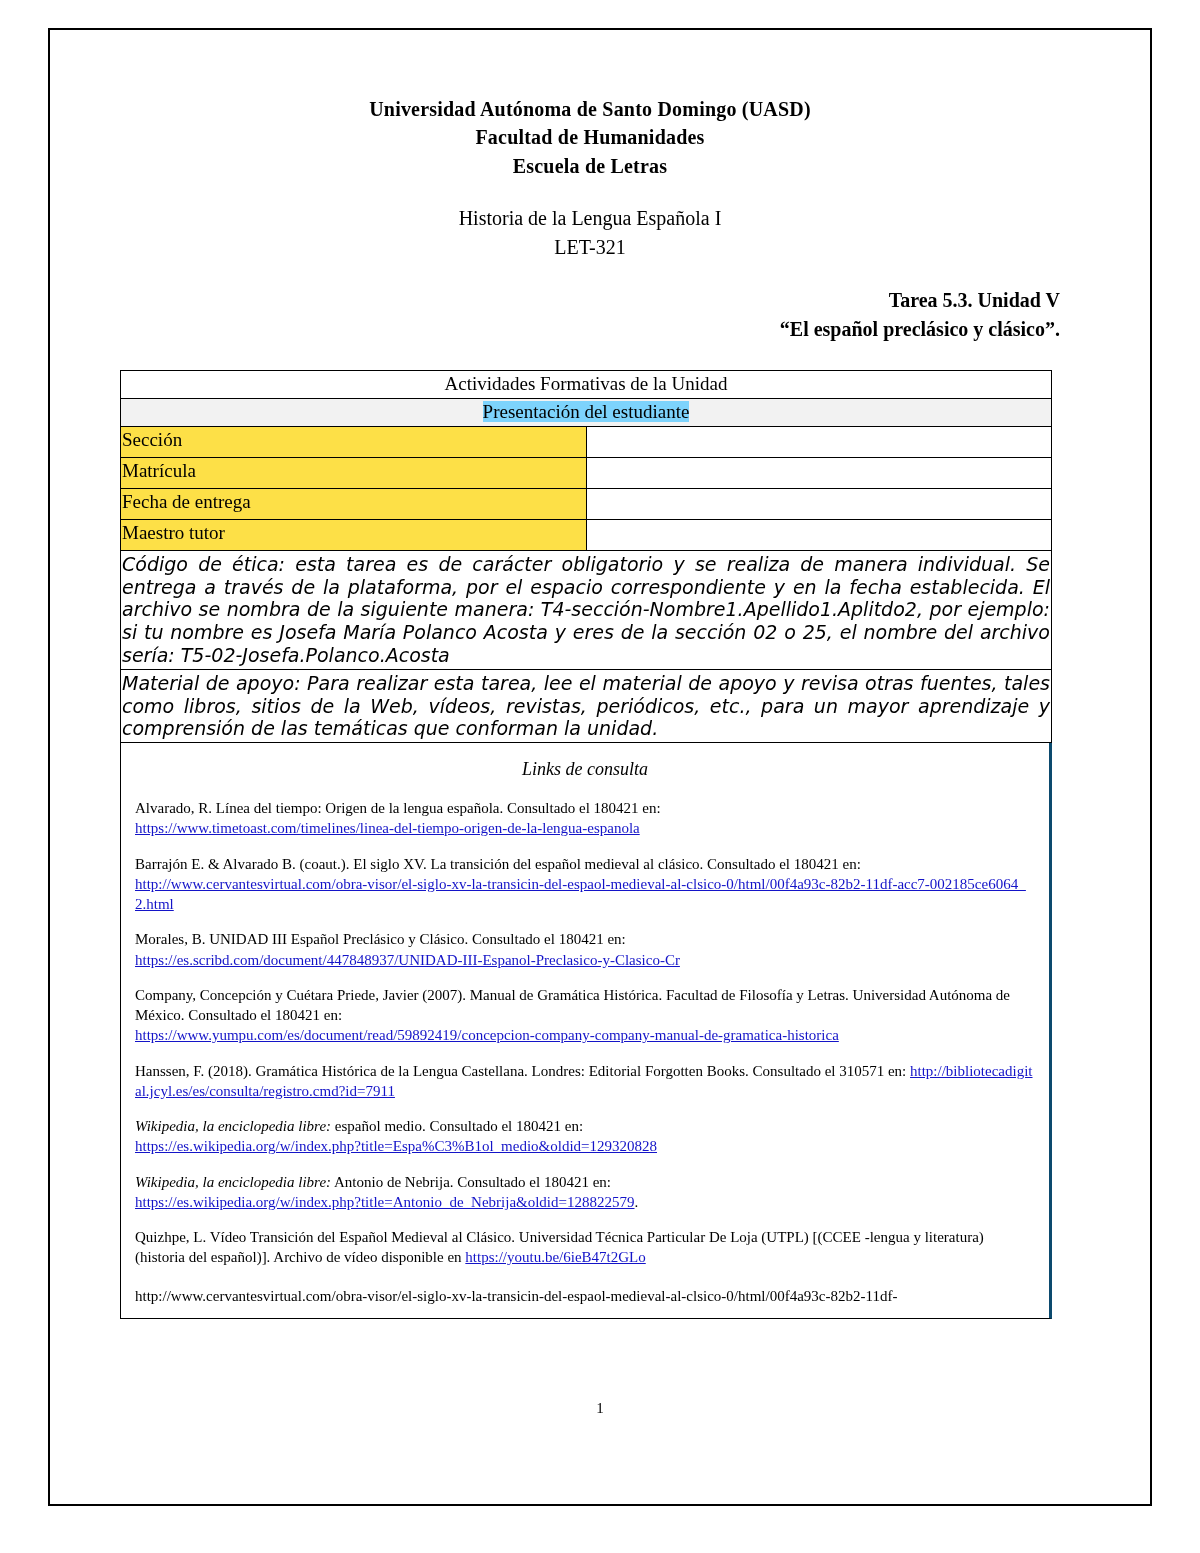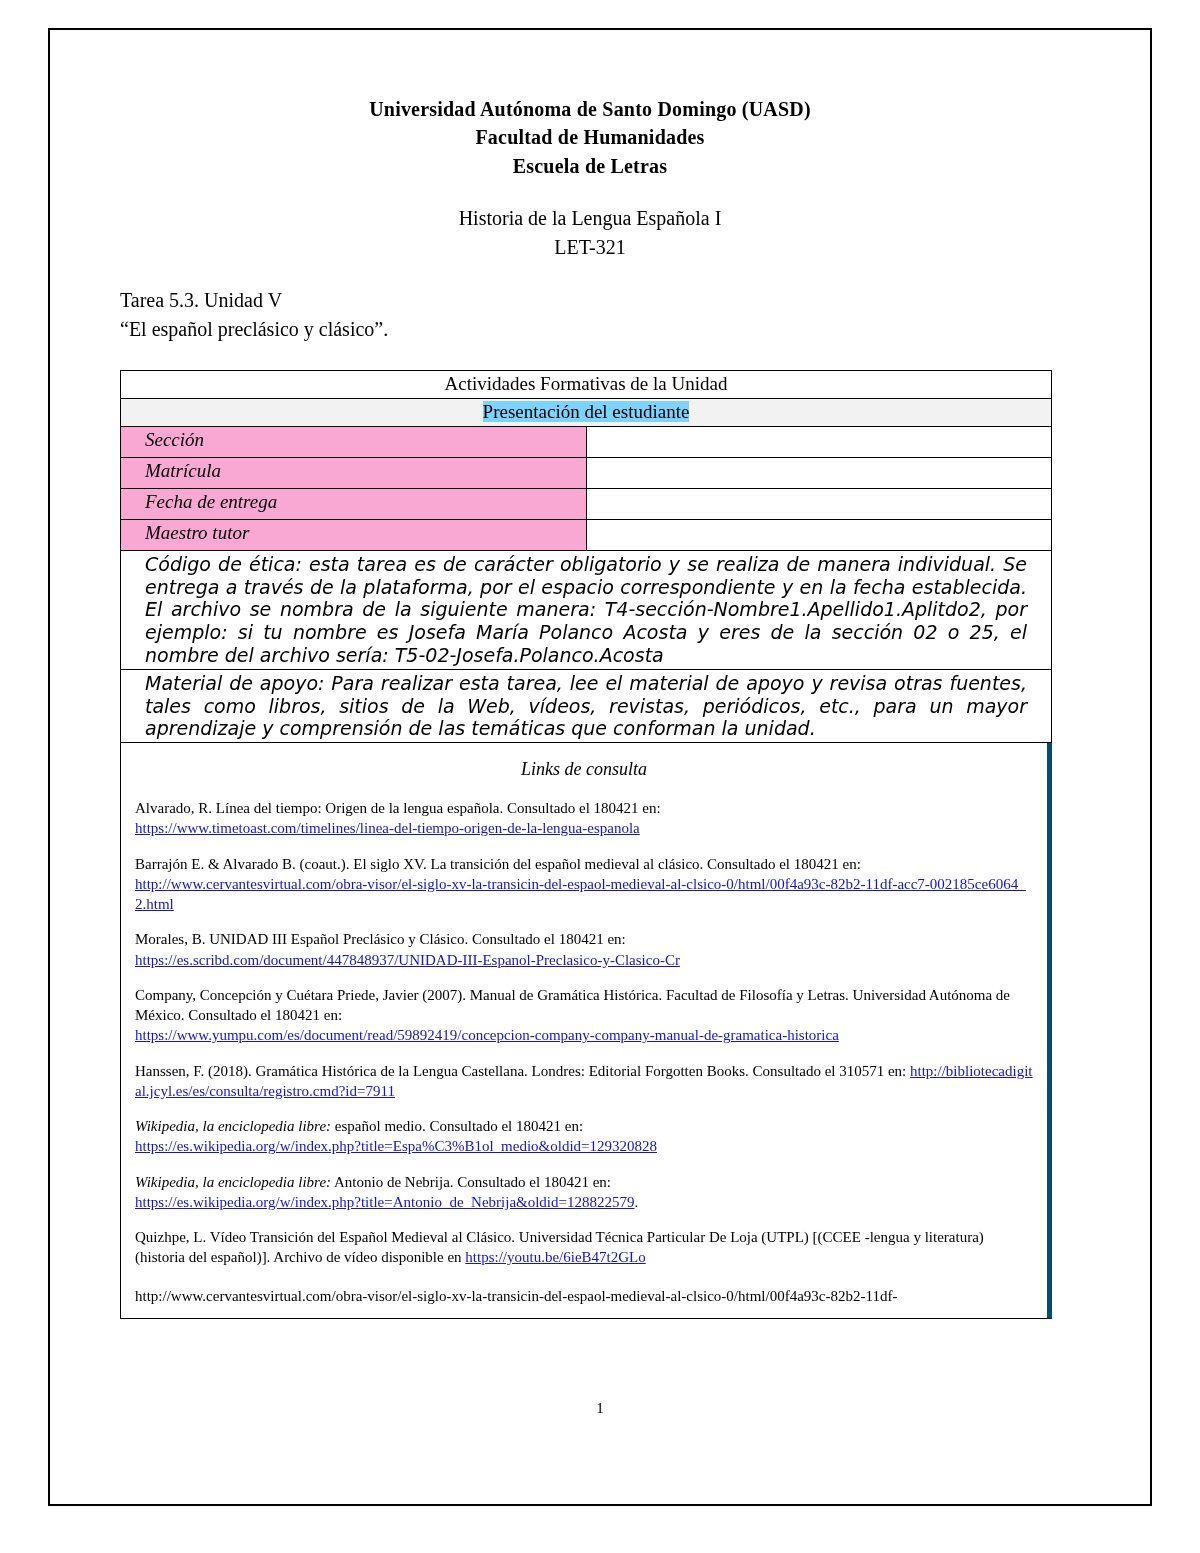--- a/index.html
+++ b/index.html
@@ -43,78 +43,78 @@
     line-height: 1.42;
     letter-spacing: .2px;
   }
   .subheading {
     text-align: center;
     font-size: 20px;
     line-height: 1.45;
     margin-top: 24px;
   }
   .taskline {
-    text-align: left;
+    text-align: right;
     font-size: 20px;
     line-height: 1.45;
     margin-top: 24px;
+    font-weight: bold;
   }
 
   
   table.form {
     border-collapse: collapse;
     width: 932px;
     margin-top: 26px;
     table-layout: fixed;
   }
   table.form td {
     border: 1px solid #000;
-    padding: 2px 24px;
+    padding: 2px 1px;
     font-size: 19px;
     vertical-align: top;
     line-height: 1.2;
   }
   td.title-cell {
     text-align: center;
     font-size: 20px;
     padding: 3px 6px;
   }
   td.present-cell {
     text-align: center;
     background: #f2f2f2;
     font-size: 20px;
     padding: 3px 6px;
   }
   .highlight {
     background: #7dd3fc;
   }
   td.label-cell {
     width: 210px;
-    background: #f9a8d4;
+    background: #fde047;
     font-size: 19px;
     height: 26px;
-    font-style: italic;
   }
   td.value-cell {
     background: #ffffff;
   }
   td.note-cell {
     font-style: italic;
     font-size: 13.5px;
     line-height: 1.35;
     text-align: justify;
     padding: 4px 7px;
     font-family: "DejaVu Sans", sans-serif;
   }
 
   
   .links-box {
     width: 932px;
     border-left: 1px solid #000;
-    border-right: 5px solid #0c4a6e;
+    border-right: 3px solid #0c4a6e;
     border-bottom: 1px solid #000;
     box-sizing: border-box;
     padding: 16px 14px 12px 14px;
   }
   .links-title {
     text-align: center;
     font-style: italic;
     font-size: 18px;
     margin-bottom: 18px;
   }

